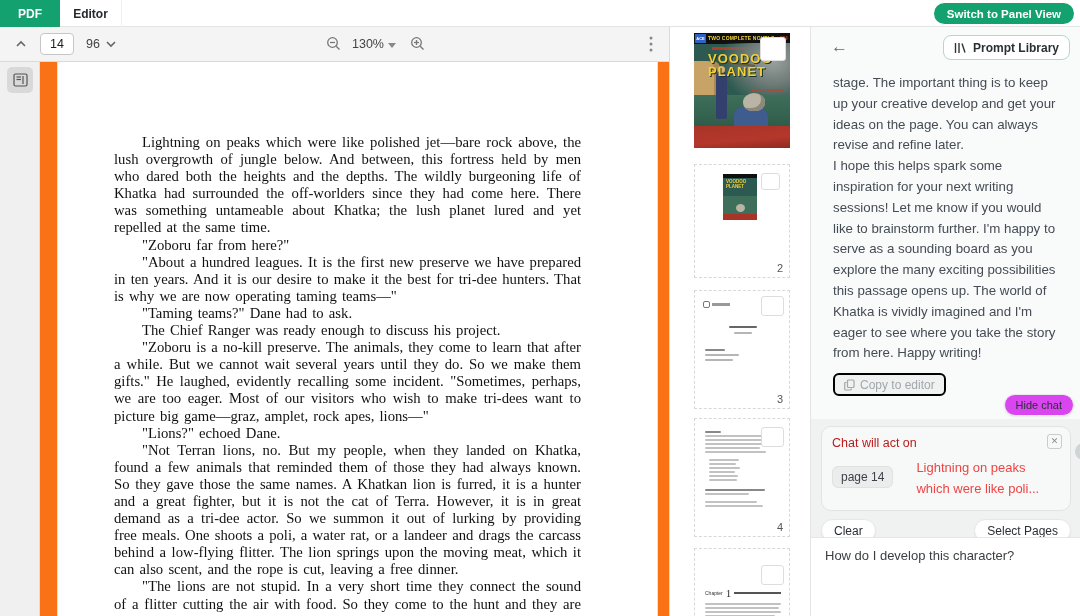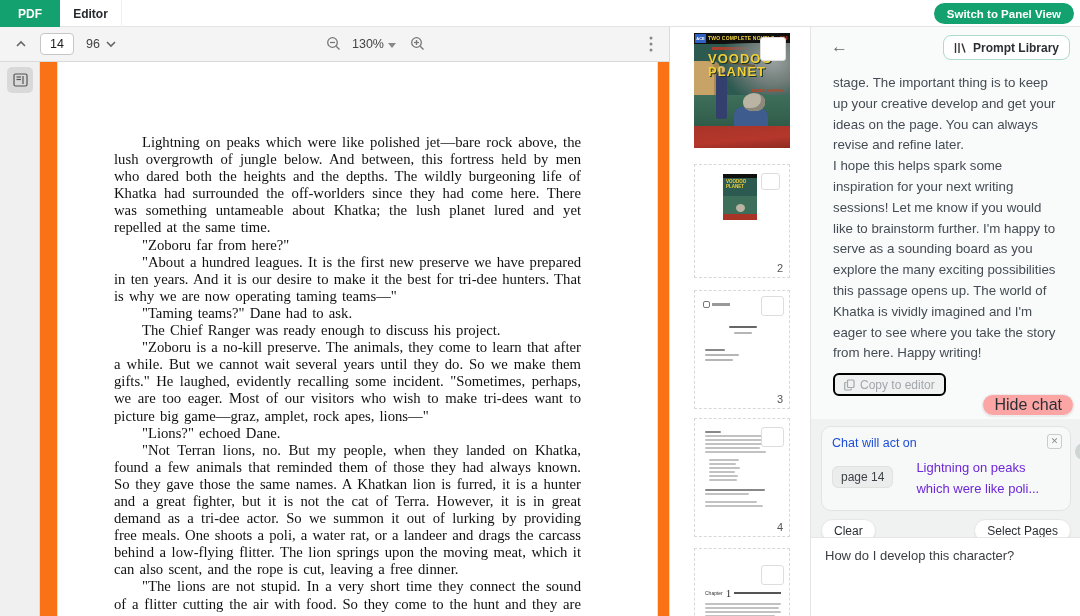--- a/index.html
+++ b/index.html
@@ -122,32 +122,32 @@
     color:#666;font-size:17px;line-height:20px;text-align:left;}
   #prompt-lib{position:absolute;right:10px;top:8px;height:25px;padding:0 10px;border-radius:8px;
     background:#fff;border:1px solid var(--prompt-border);display:flex;align-items:center;gap:6px;
     font-size:12px;font-weight:600;color:#2a2f35;}
   #chat-messages{position:absolute;left:0;top:40px;width:100%;bottom:197px;padding:6px 22px 0 22px;
     overflow:hidden;font-size:13.3px;line-height:20.8px;color:#454c54;}
   #chat-messages p + p{}
   #copy-btn{margin-top:9px;height:23px;padding:0 9px;border-radius:6px;background:#f0f1f1;
     border:2px solid #000000;color:#a2a7ac;font-size:12px;display:inline-flex;align-items:center;gap:5px;}
   #hide-chat{position:absolute;right:6px;bottom:200px;height:22px;padding:0 11px;border-radius:12px;
-    background:#fca5a5;border:1px solid #ececec;box-shadow:0 1px 2px rgba(0,0,0,.08);
-    font-size:16px;color:#2a2f35;display:flex;align-items:center;z-index:5;}
+    background:#d946ef;border:1px solid #ececec;box-shadow:0 1px 2px rgba(0,0,0,.08);
+    font-size:11px;color:#2a2f35;display:flex;align-items:center;z-index:5;}
   #chat-footer{position:absolute;left:0;bottom:0;width:100%;height:197px;background:#f0f1f1;}
   #context-box{position:absolute;left:10px;top:7px;right:9px;height:85px;background:#f7f8f8;
     border:1px solid #e2e3e3;border-radius:10px;padding:9px 10px;}
-  #context-label{font-size:12.5px;color:#1d4ed8;}
+  #context-label{font-size:12.5px;color:#b91c1c;}
   #context-close{position:absolute;right:8px;top:7px;width:15px;height:15px;border:1px solid #c9cccc;
     border-radius:3px;background:none;color:#8a8f93;font-size:9px;line-height:13px;text-align:center;padding:0;}
   #context-row{position:absolute;left:10px;top:30px;right:30px;display:flex;gap:23px;align-items:flex-start;}
   #page-badge{flex:none;margin-top:9px;background:#ebecec;border:1px solid #e0e1e1;border-radius:6px;
     padding:3px 8px;font-size:12px;color:#3c4147;white-space:nowrap;}
-  #context-snippet{font-size:13px;line-height:21px;color:#6d28d9;overflow:hidden;max-height:44px;}
+  #context-snippet{font-size:13px;line-height:21px;color:#ef4444;overflow:hidden;max-height:44px;}
   #context-go{position:absolute;right:-22px;top:16px;width:17px;height:17px;border-radius:50%;
     background:#cfd4d4;border:none;color:#fff;font-size:10px;line-height:16px;text-align:center;padding:0;}
   #footer-actions{position:absolute;left:10px;right:9px;top:100px;height:24px;display:flex;
     justify-content:space-between;}
   .pill-btn{height:23px;padding:0 12px;border-radius:12px;background:#fff;border:1px solid #e6e6e6;
     box-shadow:0 1px 1px rgba(0,0,0,.05);font-size:12px;color:#2a2f35;display:flex;align-items:center;}
   #input-area{position:absolute;left:0;bottom:0;width:100%;height:79px;background:#fff;
     border-top:1px solid #e6e6e6;padding:9px 14px;}
   #chat-input{font-size:13px;color:#3c4043;line-height:18px;outline:none;}
 

